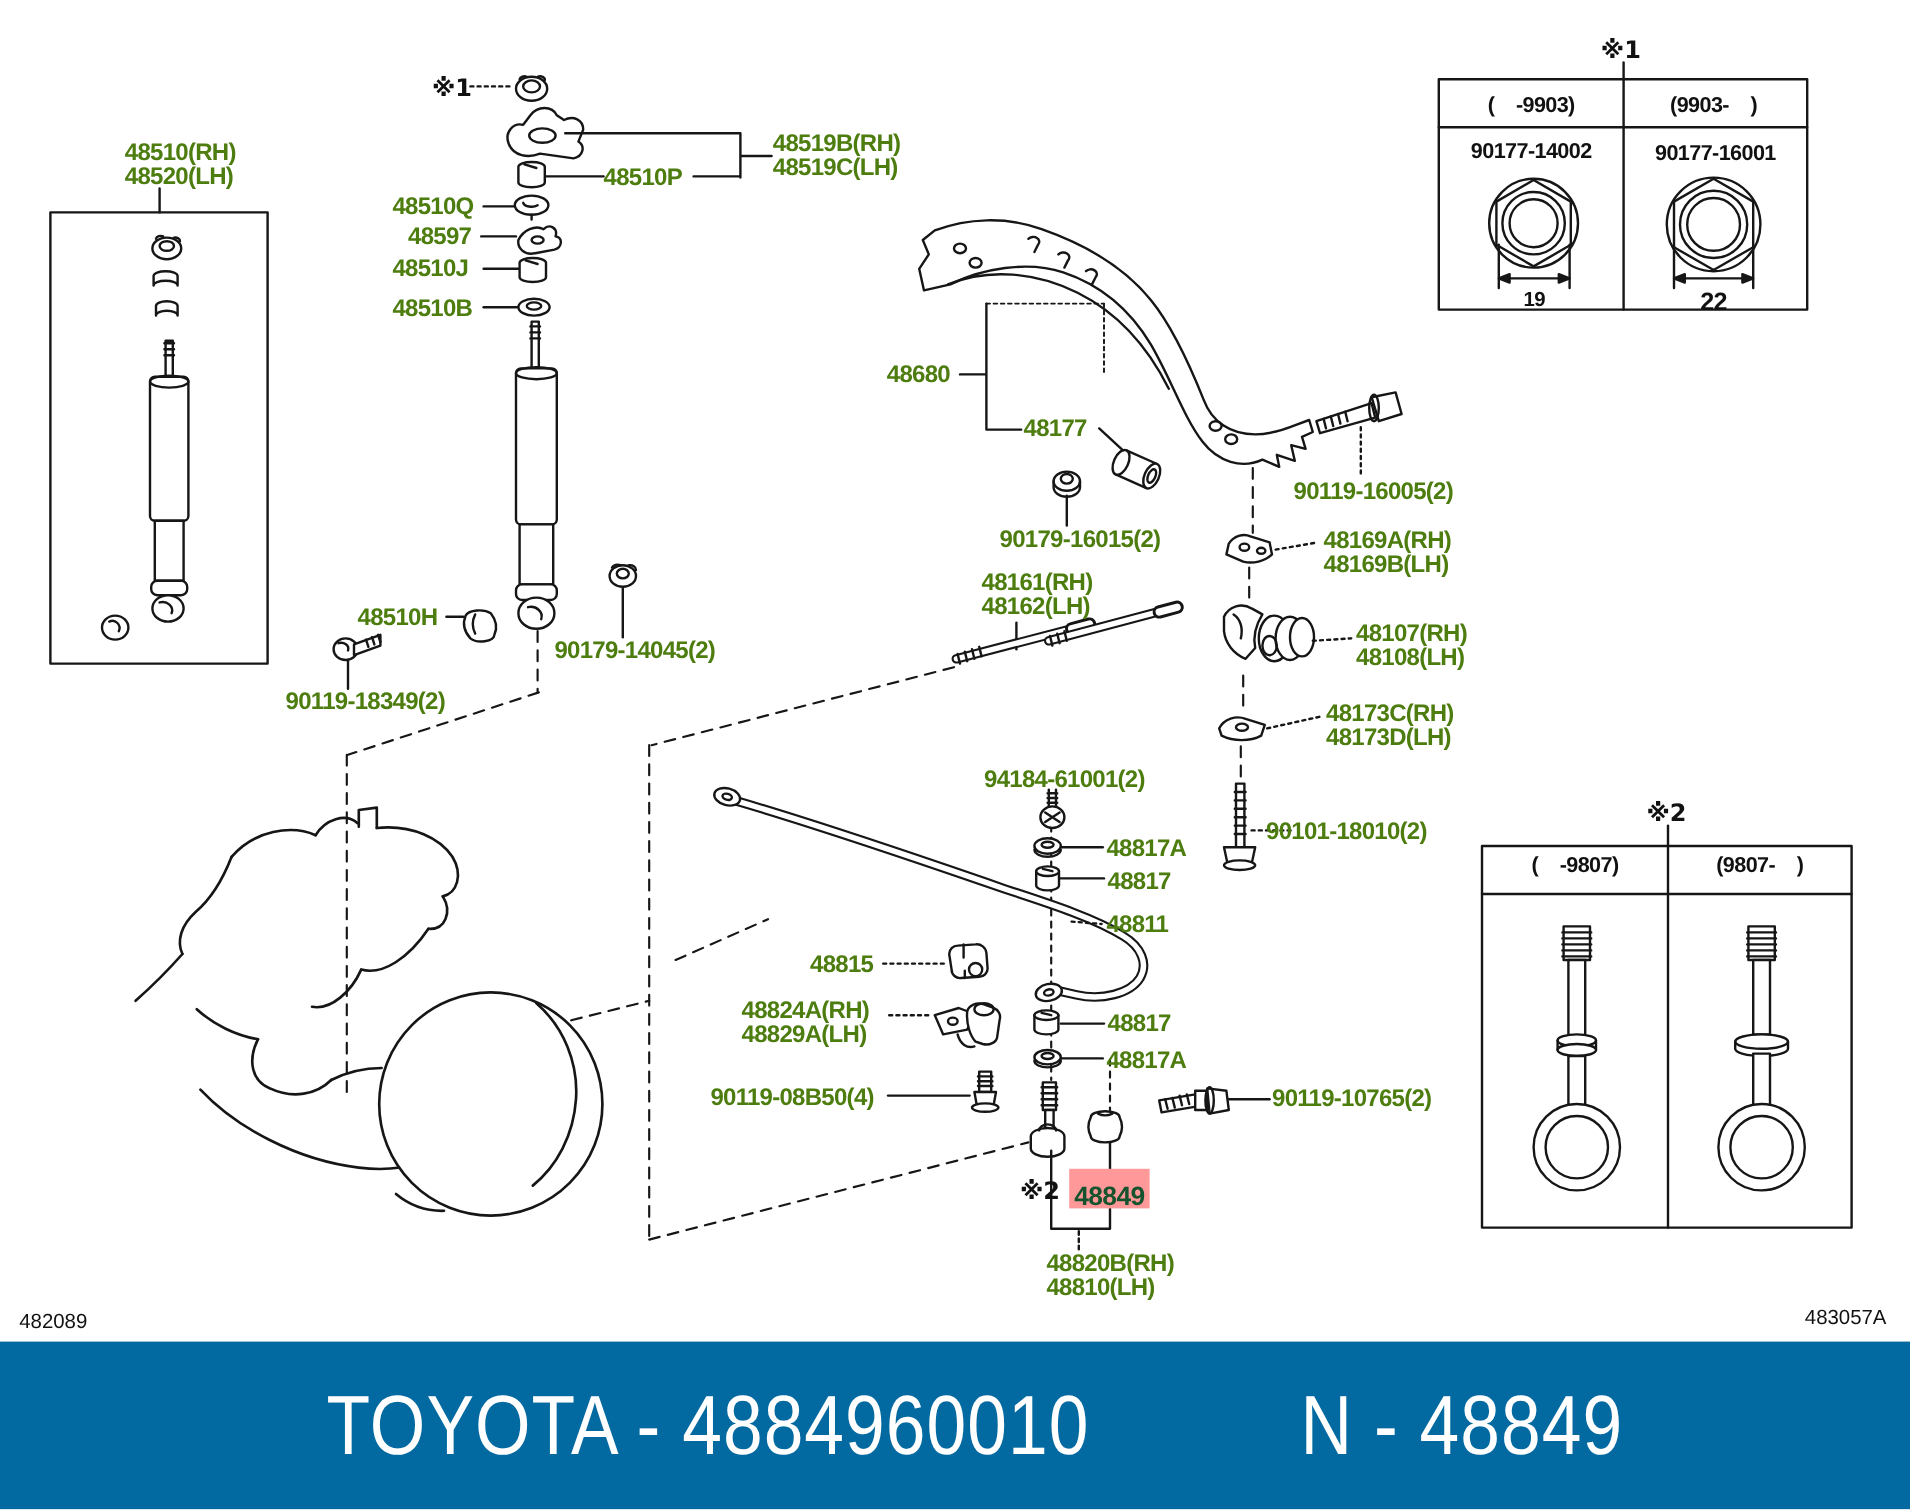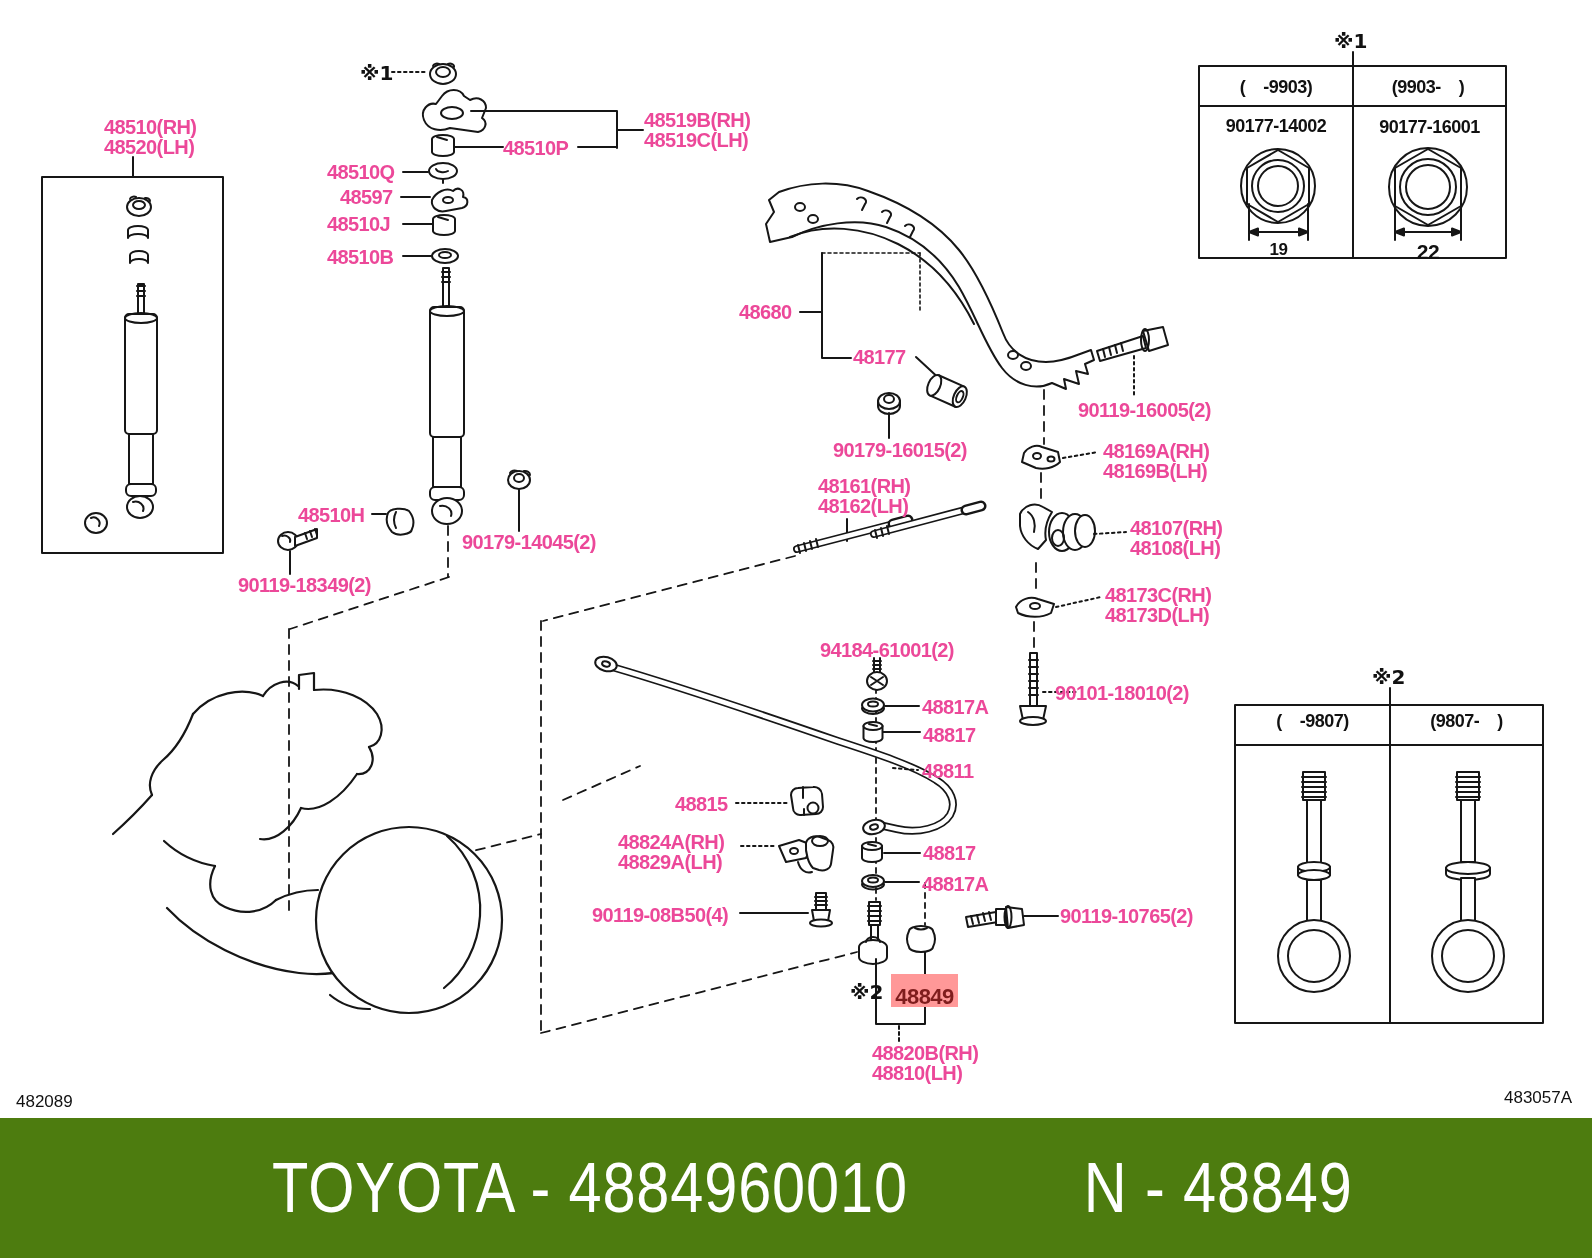--- a/index.html
+++ b/index.html
@@ -1,30 +1,30 @@
 <!DOCTYPE html>
 <html><head>
 <meta charset="utf-8">
 <style>
   html,body{margin:0;padding:0;background:#fff;}
   #page{position:relative;width:1592px;height:1258px;background:#ffffff;overflow:hidden;
         font-family:"Liberation Sans","DejaVu Sans",sans-serif;}
   #art{position:absolute;left:0;top:0;}
   .lbl{position:absolute;font-weight:bold;font-size:20px;line-height:20px;letter-spacing:-0.6px;
-       color:#ec4899;white-space:nowrap;}
+       color:#4d7c0f;white-space:nowrap;}
   .lbl span{display:block;}
   .ref{position:absolute;font-weight:bold;font-size:20px;color:#111;white-space:nowrap;
        font-family:"DejaVu Sans","Liberation Sans",sans-serif;}
   .corner{position:absolute;font-size:17px;font-weight:normal;color:#111;letter-spacing:0;}
   .tbl-txt{position:absolute;font-weight:bold;font-size:18px;color:#111;text-align:center;
            white-space:pre;letter-spacing:-0.5px;}
   .hl{position:absolute;left:891px;top:974px;width:67px;height:33px;background:#ff9898;
       display:flex;align-items:center;justify-content:center;}
-  .hl span{font-weight:bold;font-size:22px;letter-spacing:-0.5px;color:#7f1d1d;margin-top:12px;}
-  #footer{position:absolute;left:0;top:1118px;width:1592px;height:140px;background:#4d7c0f;
+  .hl span{font-weight:bold;font-size:22px;letter-spacing:-0.5px;color:#14532d;margin-top:12px;}
+  #footer{position:absolute;left:0;top:1118px;width:1592px;height:140px;background:#0369a1;
           display:flex;align-items:center;justify-content:center;gap:96px;}
   #footer span{color:#ffffff;font-size:70px;font-weight:400;letter-spacing:1px;
                transform:scaleX(0.85);white-space:nowrap;}
 </style>
 </head>
 <body>
 
 <div id="page">
 
 <svg id="art" width="1592" height="1258" viewBox="0 0 1592 1258">

